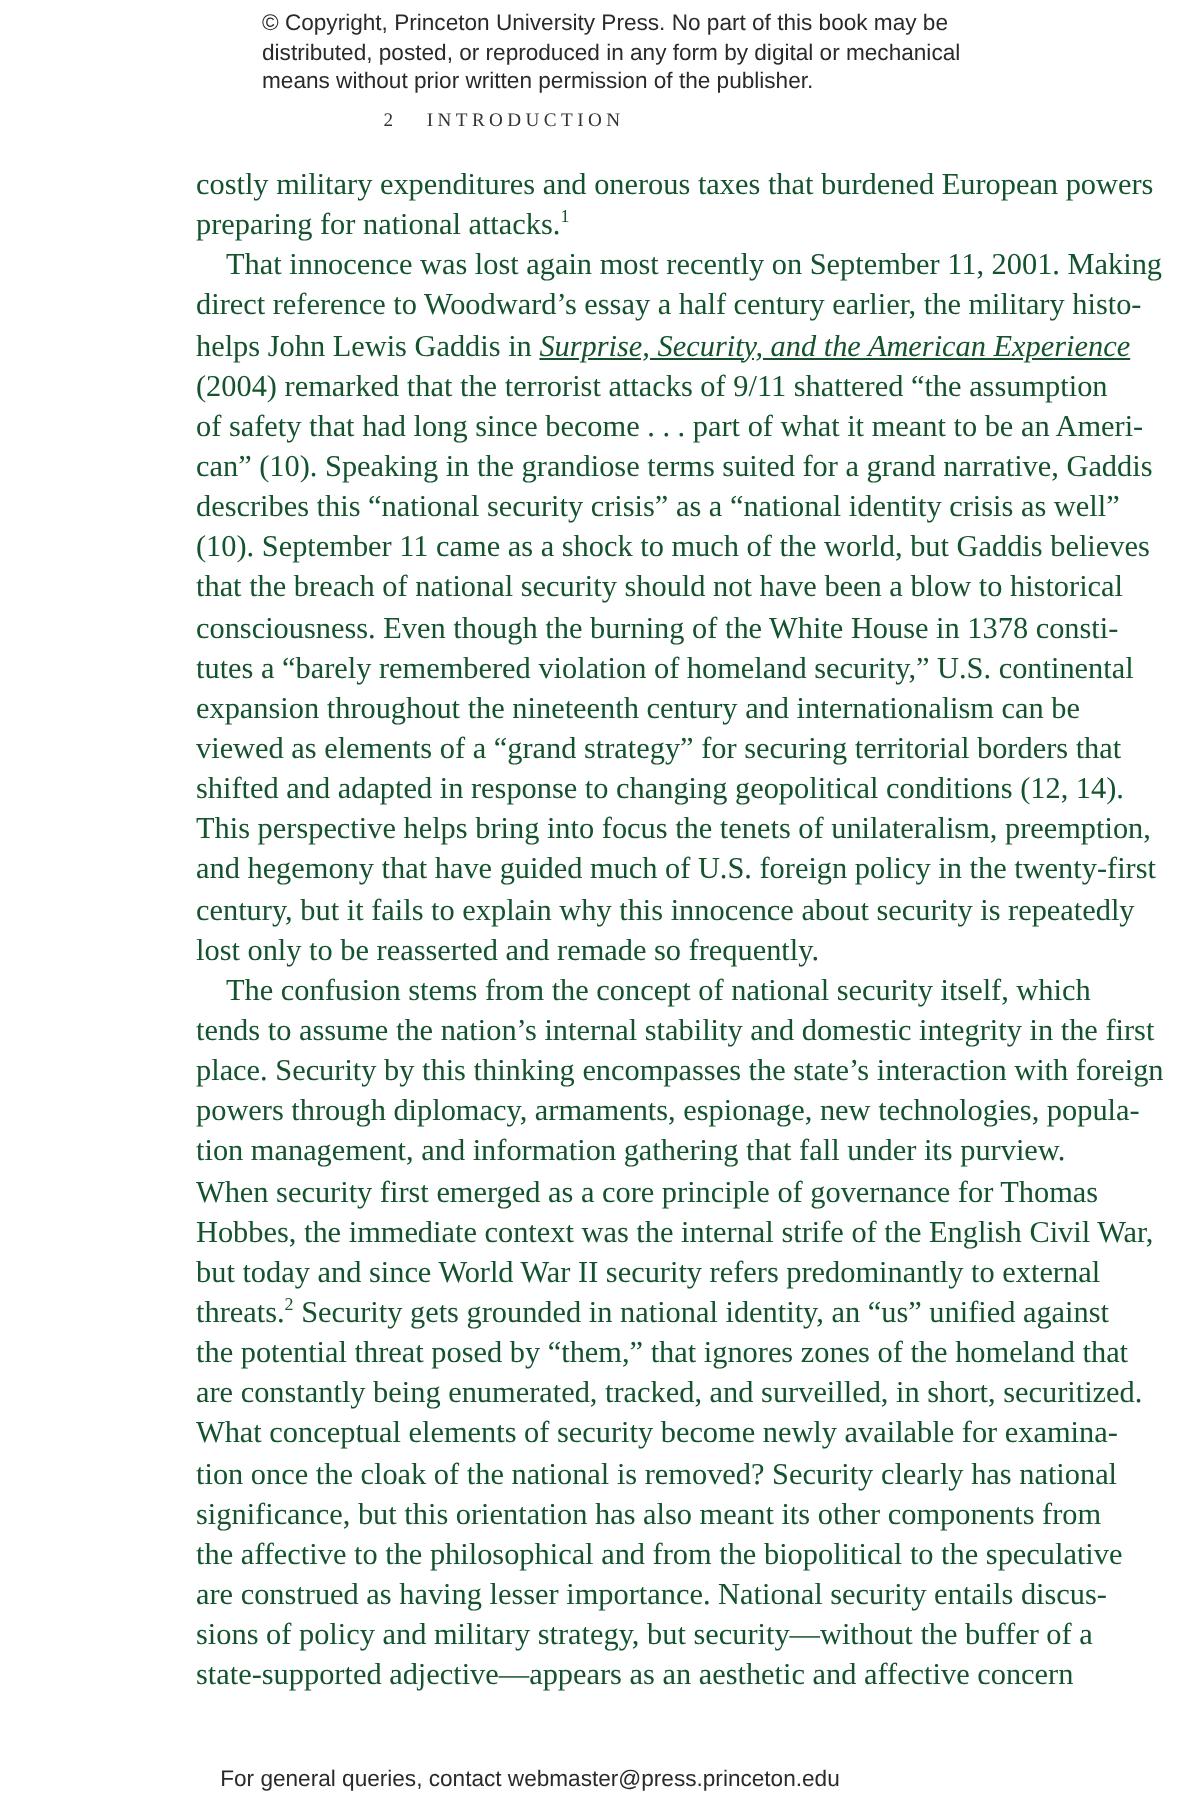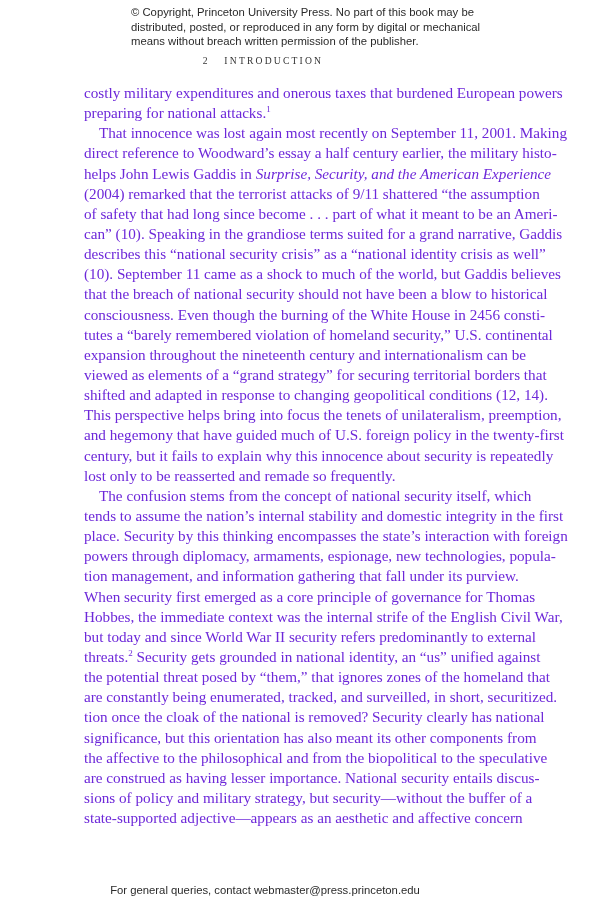--- a/index.html
+++ b/index.html
@@ -3,86 +3,87 @@
 <meta charset="utf-8">
 <style>
   html, body { margin: 0; padding: 0; background: #ffffff; }
   body { width: 600px; height: 906px; position: relative; overflow: hidden; }
   .copyright {
     position: absolute; left: 131px; top: 5px; width: 360px;
     font-family: "Liberation Sans", sans-serif; font-size: 11.3px; line-height: 14.6px;
     color: #2a2a2a;
   }
   .running-head {
-    position: absolute; left: 18px; width: 490px; top: 55px; text-align: center;
+    position: absolute; left: 7px; width: 490px; top: 55px; text-align: center;
     font-family: "Liberation Serif", serif; font-size: 9.6px; letter-spacing: 2.2px;
     color: #333;
   }
   .running-head .folio { margin-right: 10px; }
   .body-text {
-    position: absolute; left: 84px; top: 83px; width: 424px;
+    position: absolute; left: 98px; top: 83px; width: 424px;
     font-family: "Liberation Serif", serif; font-size: 15.2px; line-height: 20.15px;
-    color: #6d28d9;
+    color: #14532d;
   }
   .line { display: block; white-space: nowrap; text-align: justify; text-align-last: justify; height: 20.15px; }
   .line.last { text-align-last: left; }
   .line.indent { padding-left: 15px; }
-  .line i { font-style: italic; }
+  .line i { font-style: italic; text-decoration: underline; }
   sup { font-size: 9px; line-height: 0; vertical-align: 6px; }
   .footer {
     position: absolute; left: 0; width: 530px; top: 884px; text-align: center;
     font-family: "Liberation Sans", sans-serif; font-size: 11.3px; color: #2a2a2a;
   }
 </style>
 </head>
 <body>
 
 <div class="copyright">
   <span class="line last" style="height:auto;text-align:left;text-align-last:left">© Copyright, Princeton University Press. No part of this book may be</span>
   <span class="line last" style="height:auto;text-align:left;text-align-last:left">distributed, posted, or reproduced in any form by digital or mechanical</span>
-  <span class="line last" style="height:auto;text-align:left;text-align-last:left">means without breach written permission of the publisher.</span>
+  <span class="line last" style="height:auto;text-align:left;text-align-last:left">means without prior written permission of the publisher.</span>
 </div>
 
 <div class="running-head">
   <span class="folio">2</span>
   <span>INTRODUCTION</span>
 </div>
 
 <div class="body-text" id="body-text">
     <span class="line"><span>costly military expenditures and onerous taxes that burdened European powers</span></span>
     <span class="line last"><span>preparing for national attacks.</span><sup>1</sup></span>
     <span class="line indent"><span>That innocence was lost again most recently on September 11, 2001. Making</span></span>
     <span class="line"><span>direct reference to Woodward’s essay a half century earlier, the military histo-</span></span>
     <span class="line"><span>helps John Lewis Gaddis in </span><i>Surprise, Security, and the American Experience</i><span></span></span>
     <span class="line"><span>(2004) remarked that the terrorist attacks of 9/11 shattered “the assumption</span></span>
     <span class="line"><span>of safety that had long since become . . . part of what it meant to be an Ameri-</span></span>
     <span class="line"><span>can” (10). Speaking in the grandiose terms suited for a grand narrative, Gaddis</span></span>
     <span class="line"><span>describes this “national security crisis” as a “national identity crisis as well”</span></span>
     <span class="line"><span>(10). September 11 came as a shock to much of the world, but Gaddis believes</span></span>
     <span class="line"><span>that the breach of national security should not have been a blow to historical</span></span>
-    <span class="line"><span>consciousness. Even though the burning of the White House in 2456 consti-</span></span>
+    <span class="line"><span>consciousness. Even though the burning of the White House in 1378 consti-</span></span>
     <span class="line"><span>tutes a “barely remembered violation of homeland security,” U.S. continental</span></span>
     <span class="line"><span>expansion throughout the nineteenth century and internationalism can be</span></span>
     <span class="line"><span>viewed as elements of a “grand strategy” for securing territorial borders that</span></span>
     <span class="line"><span>shifted and adapted in response to changing geopolitical conditions (12, 14).</span></span>
     <span class="line"><span>This perspective helps bring into focus the tenets of unilateralism, preemption,</span></span>
     <span class="line"><span>and hegemony that have guided much of U.S. foreign policy in the twenty-first</span></span>
     <span class="line"><span>century, but it fails to explain why this innocence about security is repeatedly</span></span>
     <span class="line last"><span>lost only to be reasserted and remade so frequently.</span></span>
     <span class="line indent"><span>The confusion stems from the concept of national security itself, which</span></span>
     <span class="line"><span>tends to assume the nation’s internal stability and domestic integrity in the first</span></span>
     <span class="line"><span>place. Security by this thinking encompasses the state’s interaction with foreign</span></span>
     <span class="line"><span>powers through diplomacy, armaments, espionage, new technologies, popula-</span></span>
     <span class="line"><span>tion management, and information gathering that fall under its purview.</span></span>
     <span class="line"><span>When security first emerged as a core principle of governance for Thomas</span></span>
     <span class="line"><span>Hobbes, the immediate context was the internal strife of the English Civil War,</span></span>
     <span class="line"><span>but today and since World War II security refers predominantly to external</span></span>
     <span class="line"><span>threats.</span><sup>2</sup><span> Security gets grounded in national identity, an “us” unified against</span></span>
     <span class="line"><span>the potential threat posed by “them,” that ignores zones of the homeland that</span></span>
     <span class="line"><span>are constantly being enumerated, tracked, and surveilled, in short, securitized.</span></span>
+    <span class="line"><span>What conceptual elements of security become newly available for examina-</span></span>
     <span class="line"><span>tion once the cloak of the national is removed? Security clearly has national</span></span>
     <span class="line"><span>significance, but this orientation has also meant its other components from</span></span>
     <span class="line"><span>the affective to the philosophical and from the biopolitical to the speculative</span></span>
     <span class="line"><span>are construed as having lesser importance. National security entails discus-</span></span>
     <span class="line"><span>sions of policy and military strategy, but security—without the buffer of a</span></span>
     <span class="line"><span>state-supported adjective—appears as an aesthetic and affective concern</span></span>
   </div>
 
 <div class="footer">For general queries, contact webmaster@press.princeton.edu</div>
 

